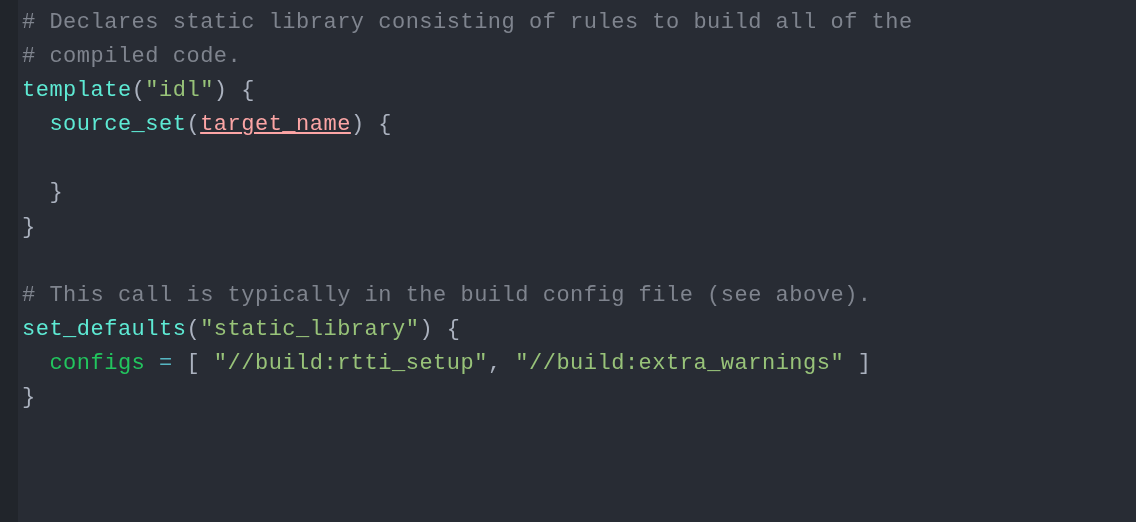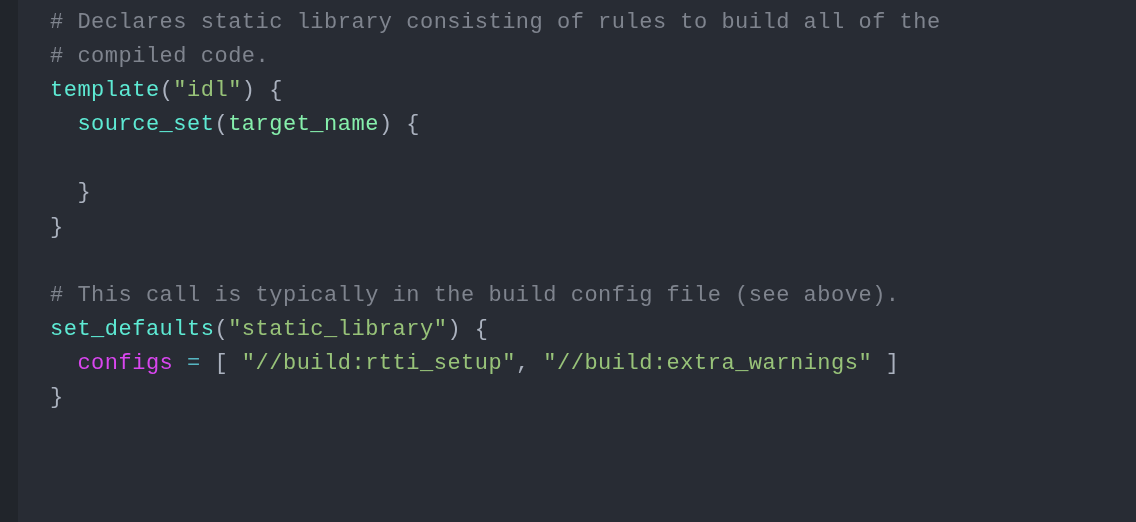--- a/index.html
+++ b/index.html
@@ -24,27 +24,26 @@
     flex-shrink: 0;
   }
   .code-area {
     padding: 6px 4px 0 4px;
     white-space: pre;
     letter-spacing: 0.5px;
   }
   .line {
     display: block;
     min-height: 1.55em;
-    margin-left: 28px;
   }
   .c-comment { color: #7f848e; }
   .c-func    { color: #5eead4; }
   .c-string  { color: #98c379; }
   .c-punct   { color: #abb2bf; }
-  .c-var     { color: #d946ef; }
-  .c-param   { color: #86efac; }
+  .c-var     { color: #22c55e; }
+  .c-param   { color: #fca5a5; text-decoration: underline; }
   .c-op      { color: #56b6c2; }
 </style>
 </head>
 <body>
 
 <div class="gutter"></div>
 <div class="code-area" id="code-root"><span class="line"><span class="c-comment"># Declares static library consisting of rules to build all of the</span></span><span class="line"><span class="c-comment"># compiled code.</span></span><span class="line"><span class="c-func">template</span><span class="c-punct">(</span><span class="c-string">"idl"</span><span class="c-punct">) {</span></span><span class="line"><span class="c-punct">  </span><span class="c-func">source_set</span><span class="c-punct">(</span><span class="c-param">target_name</span><span class="c-punct">) {</span></span><span class="line"><span class="c-punct"></span></span><span class="line"><span class="c-punct">  }</span></span><span class="line"><span class="c-punct">}</span></span><span class="line"><span class="c-punct"></span></span><span class="line"><span class="c-comment"># This call is typically in the build config file (see above).</span></span><span class="line"><span class="c-func">set_defaults</span><span class="c-punct">(</span><span class="c-string">"static_library"</span><span class="c-punct">) {</span></span><span class="line"><span class="c-punct">  </span><span class="c-var">configs</span><span class="c-punct"> </span><span class="c-op">=</span><span class="c-punct"> [ </span><span class="c-string">"//build:rtti_setup"</span><span class="c-punct">, </span><span class="c-string">"//build:extra_warnings"</span><span class="c-punct"> ]</span></span><span class="line"><span class="c-punct">}</span></span></div>
 
 </body></html>

